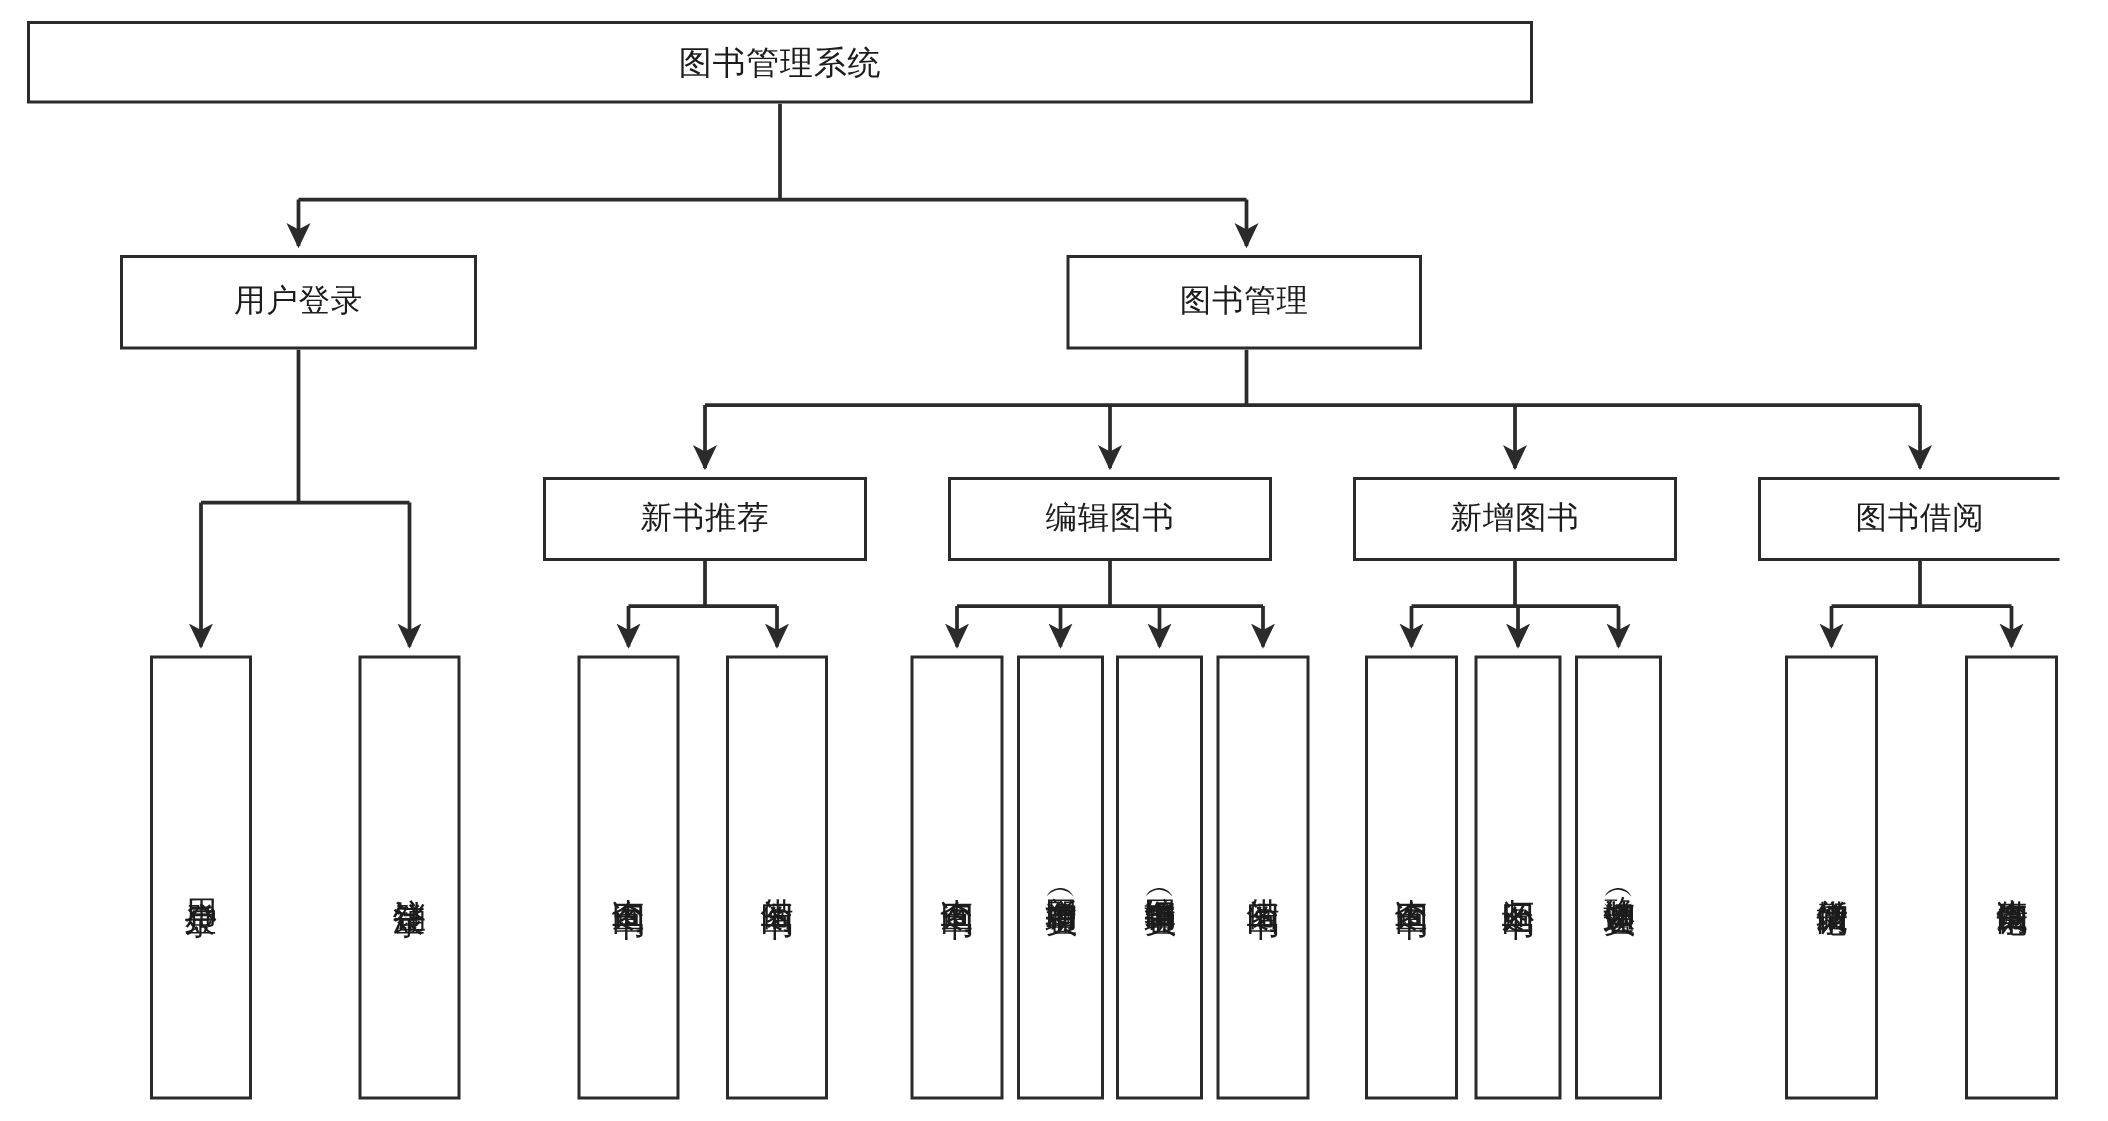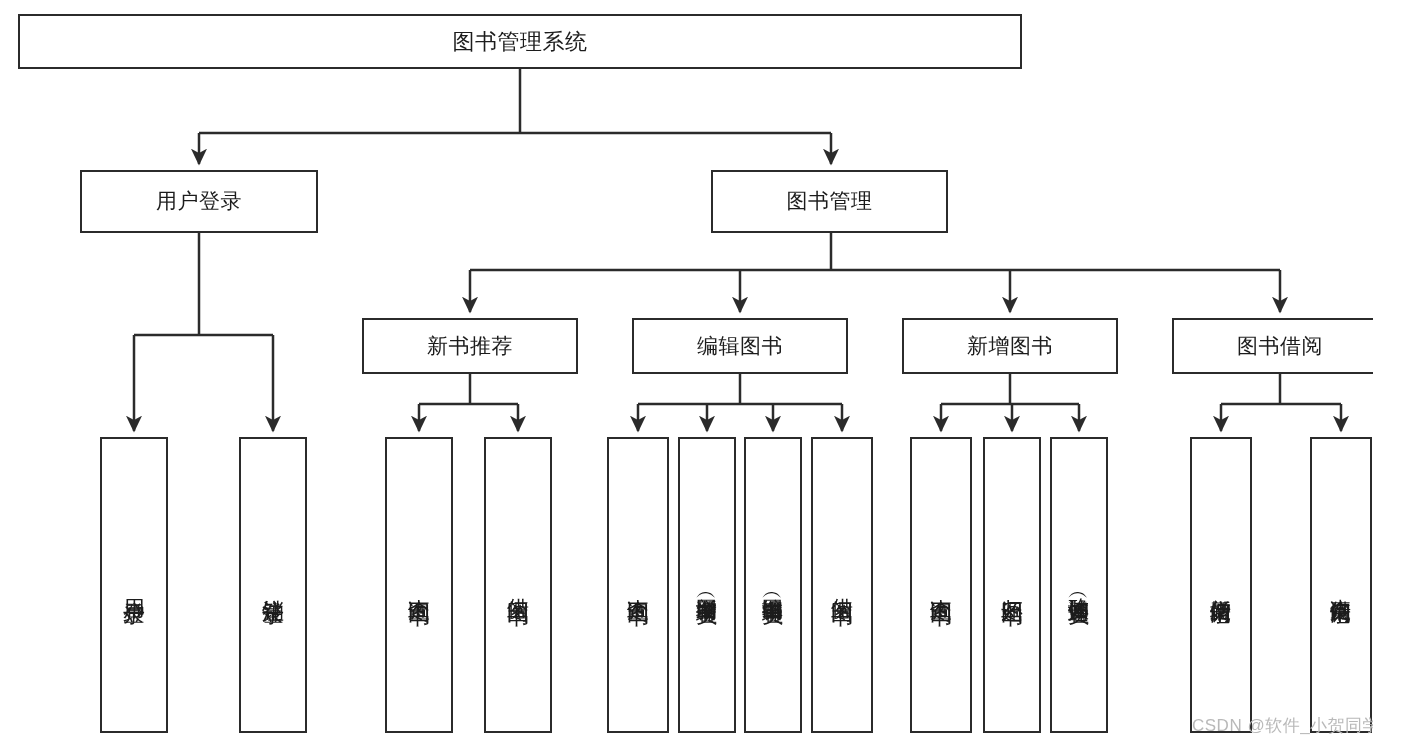--- a/index.html
+++ b/index.html
@@ -191,15 +191,14 @@
     <span class="label">确认归还（管理员）</span>
   </div>
 
   <div class="node vert tall" style="left:1190px; top:437px; width:62px; height:296px;">
     <span class="label">新增借阅记录</span>
   </div>
   <div class="node vert tall" style="left:1310px; top:437px; width:62px; height:296px;">
     <span class="label">查询借阅记录</span>
   </div>
 
-  <div class="watermark" style="left:1192px; top:714px;">CSDN @软件_小贺同学</div>
 
 </div>
 
 </body></html>

